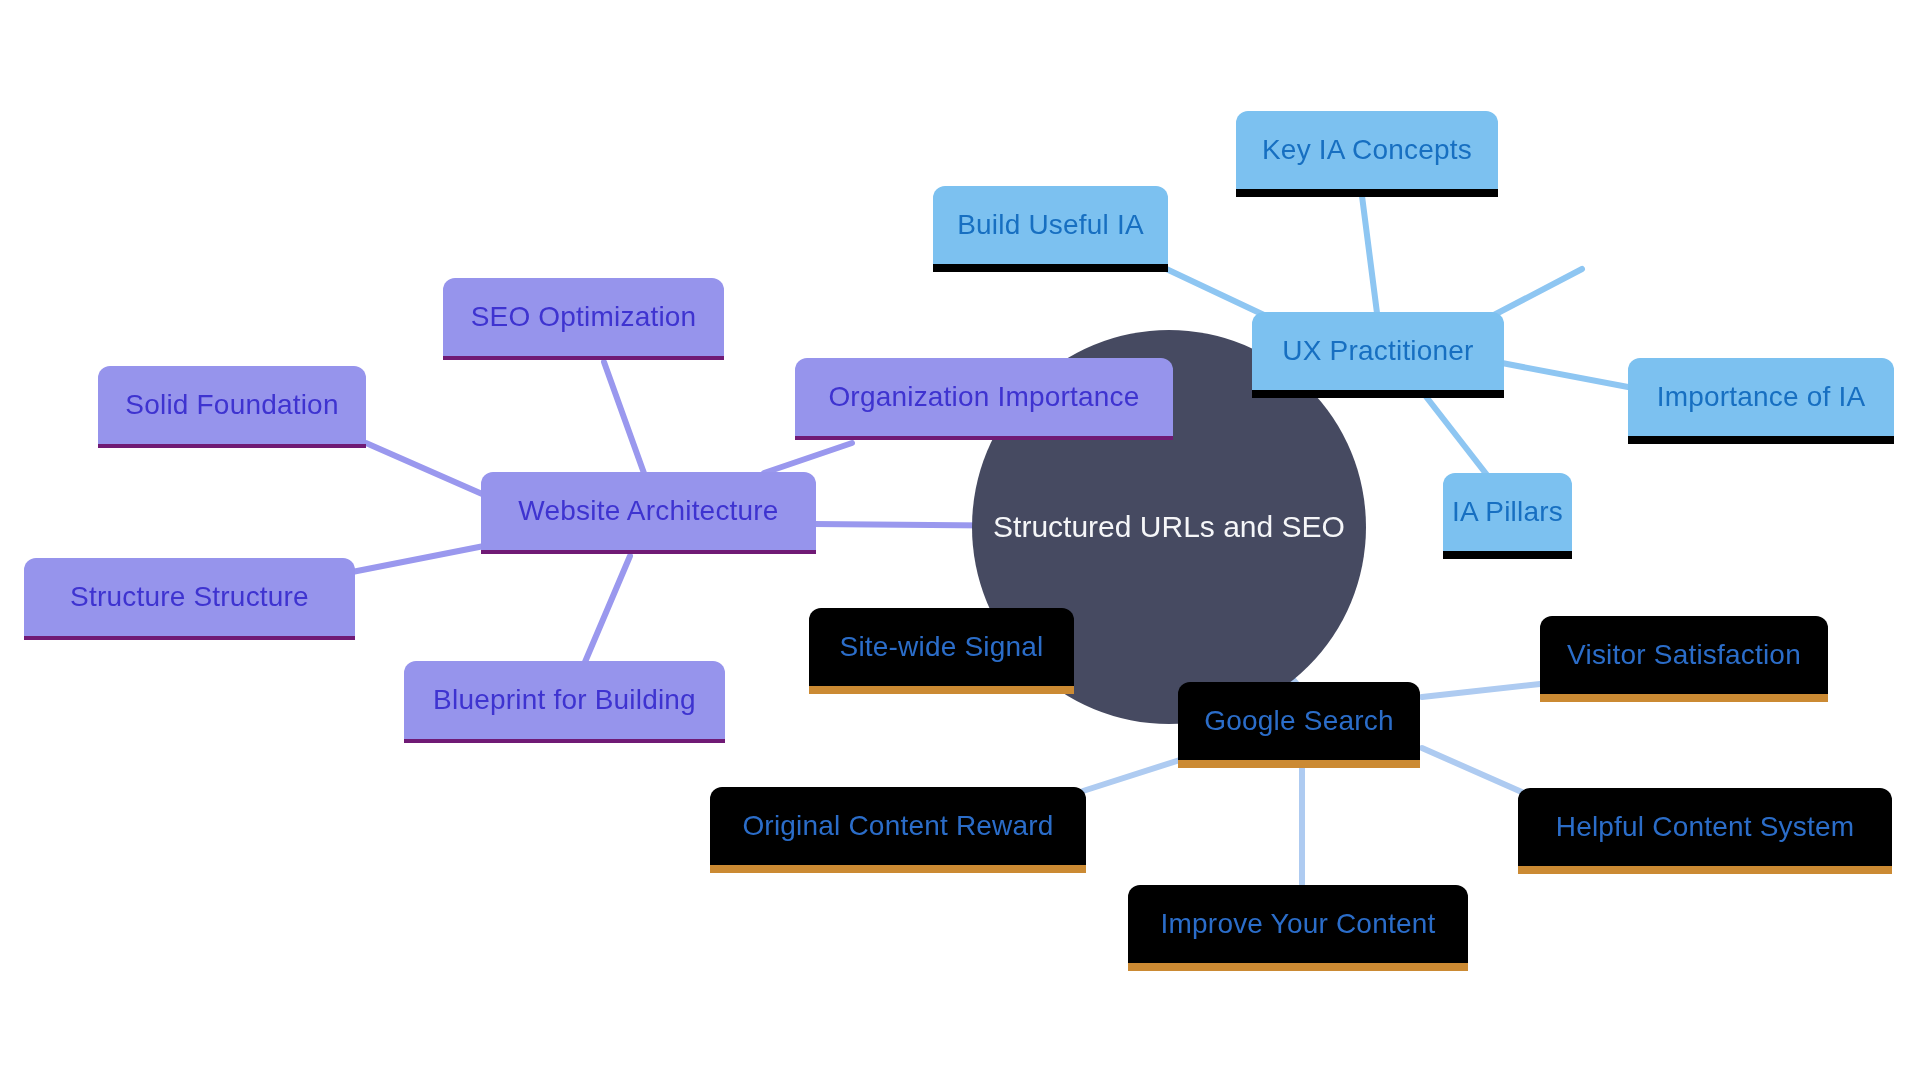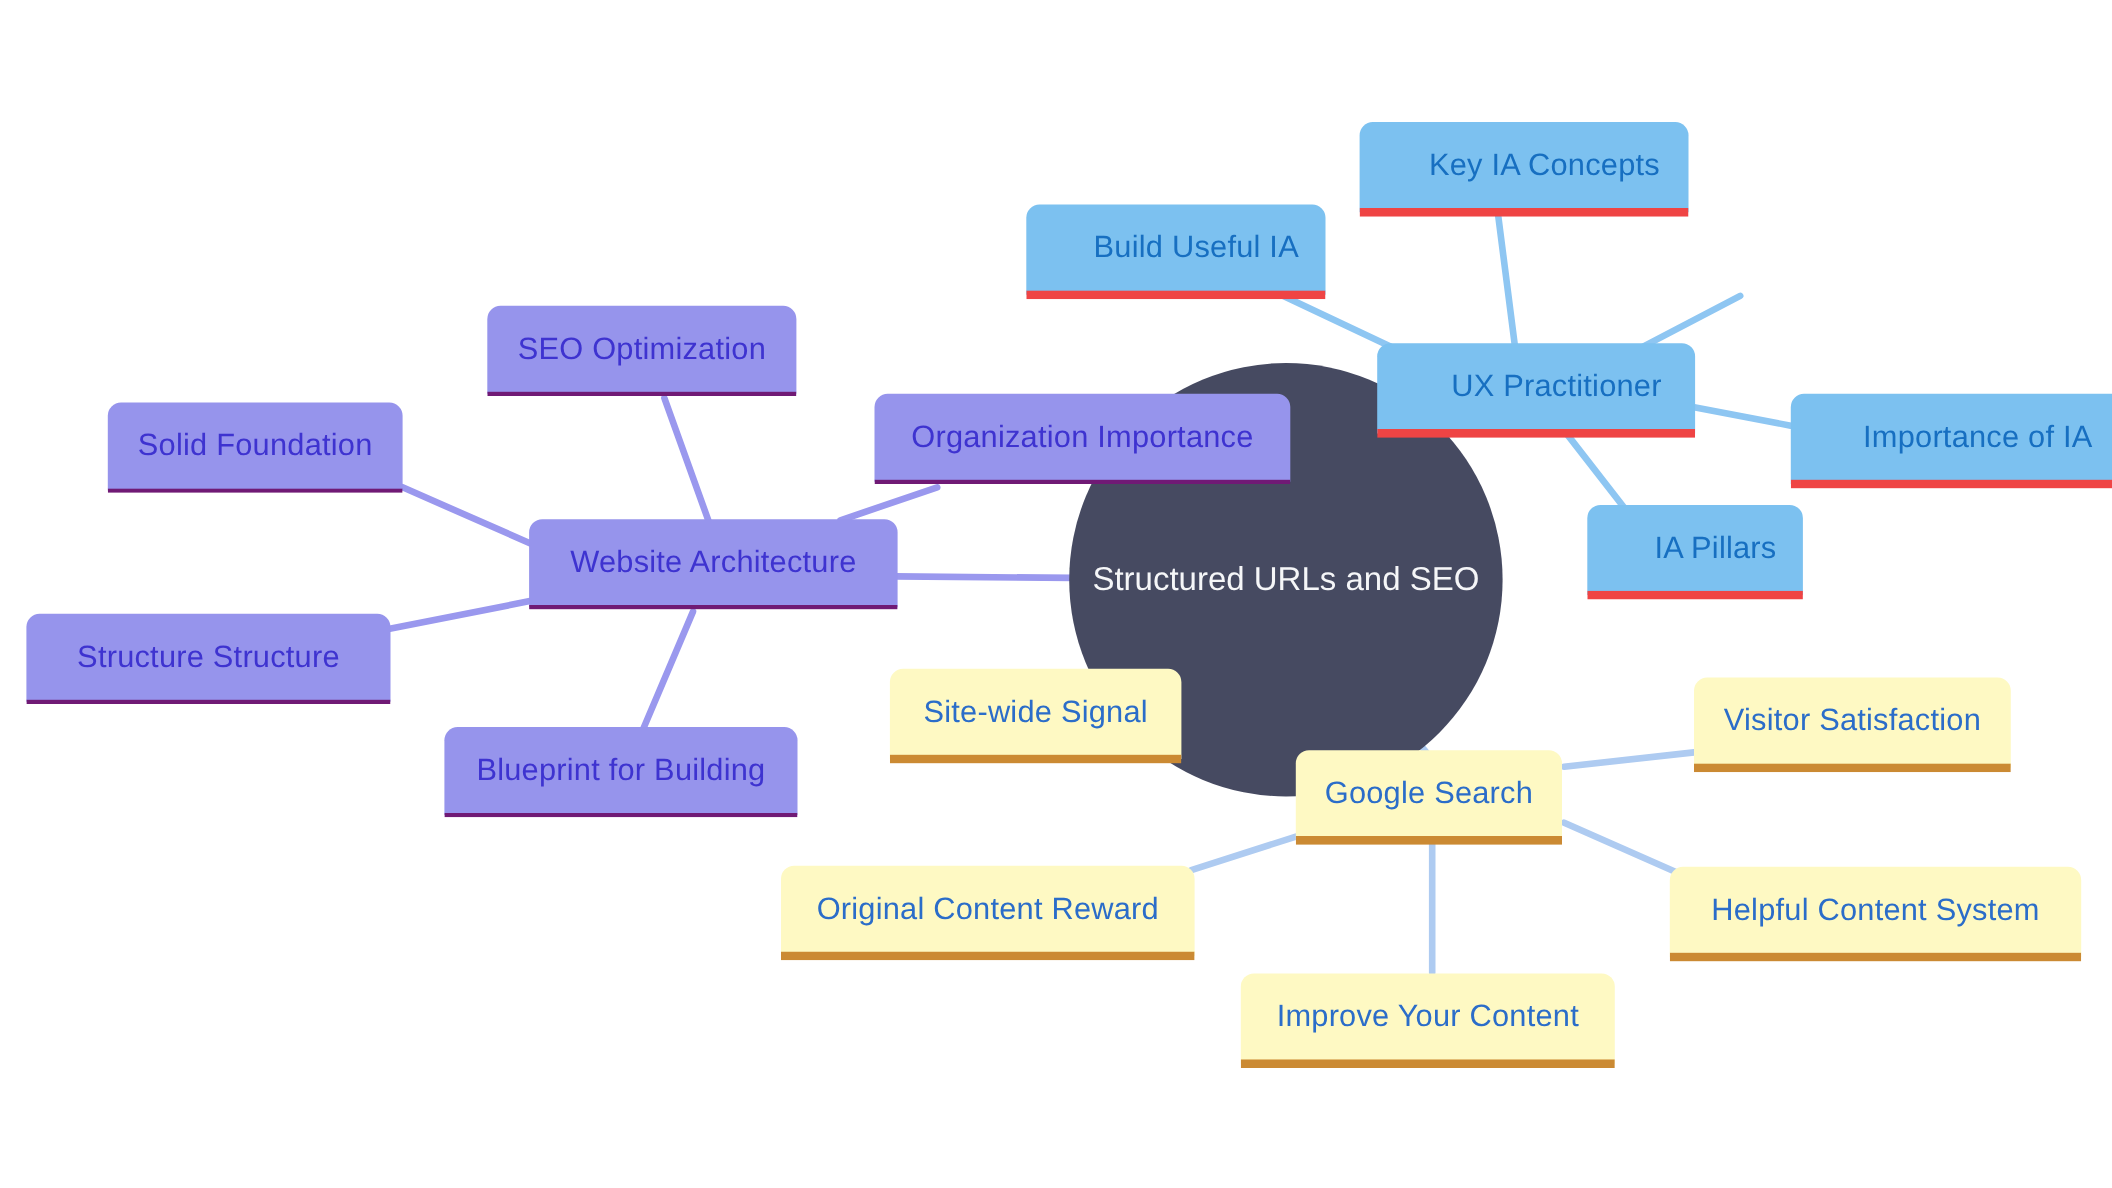--- a/index.html
+++ b/index.html
@@ -18,22 +18,22 @@
   .node{
     position:absolute;
     height:78px;
     display:flex;align-items:center;justify-content:center;
     border-radius:12px 12px 0 0;
     font-size:28px;font-weight:500;
     letter-spacing:0.2px;
     white-space:nowrap;
   }
   .node.purple{background:#9694ec;border-bottom:4px solid #701a75;color:#3e33d0;}
-  .node.sky{background:#7cc1f0;border-bottom:8px solid #ef4444;color:#176fc1;padding-left:37px;}
-  .node.muted{background:#fef9c3;border-bottom:8px solid #cb8a33;color:#2b6dc9;}
+  .node.sky{background:#7cc1f0;border-bottom:8px solid #000000;color:#176fc1;}
+  .node.muted{background:#000000;border-bottom:8px solid #cb8a33;color:#2b6dc9;}
   #central-label{
     position:absolute;
     left:969px;top:505px;width:400px;height:44px;
     display:flex;align-items:center;justify-content:center;
     color:#f5f6f8;font-size:30px;font-weight:400;
     white-space:nowrap;
   }
 </style>
 </head>
 <body>
@@ -92,21 +92,21 @@
     </div>
   <div class="node sky" style="left:1236px;top:111px;width:262px">
     <span>Key IA Concepts</span>
     </div>
   <div class="node sky" style="left:933px;top:186px;width:235px">
     <span>Build Useful IA</span>
     </div>
   <div class="node sky" style="left:1628px;top:358px;width:266px">
     <span>Importance of IA</span>
     </div>
-  <div class="node sky" style="left:1443px;top:459px;width:159px">
+  <div class="node sky" style="left:1443px;top:473px;width:129px">
     <span>IA Pillars</span>
     </div>
 
   <div class="node muted" style="left:1178px;top:682px;width:242px">
     <span>Google Search</span>
     </div>
   <div class="node muted" style="left:809px;top:608px;width:265px">
     <span>Site-wide Signal</span>
     </div>
   <div class="node muted" style="left:1540px;top:616px;width:288px">

